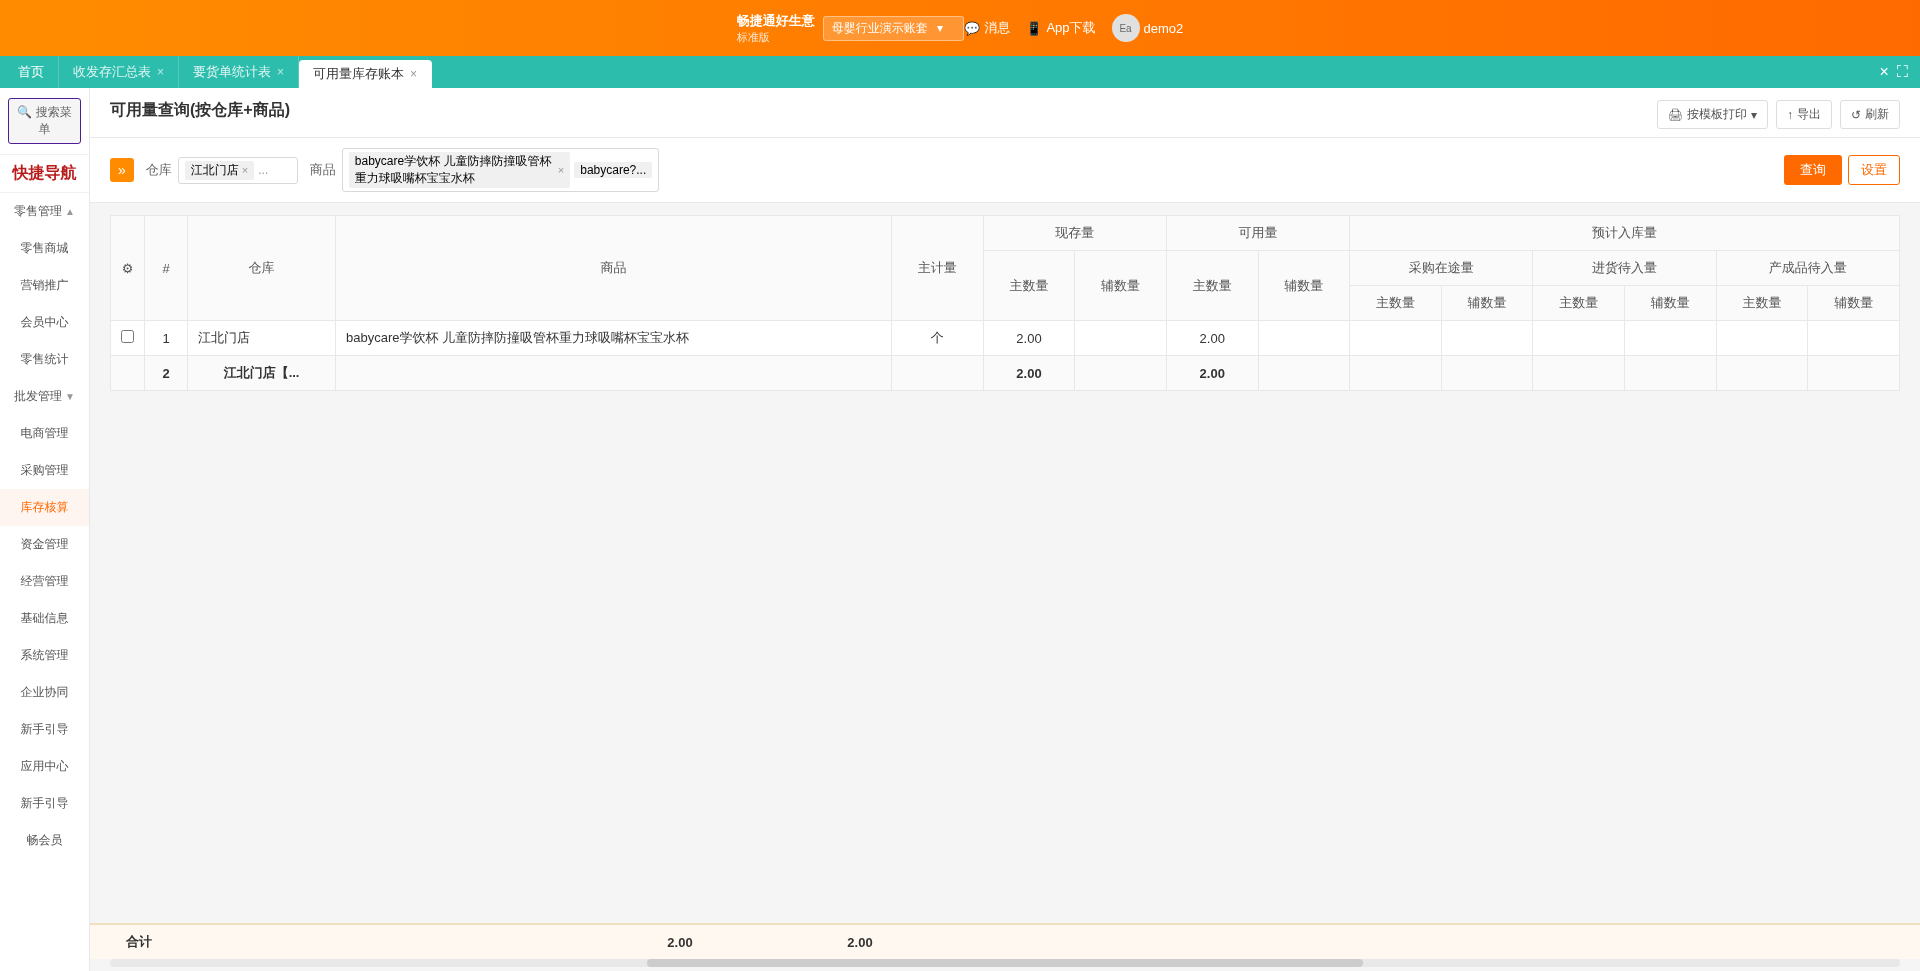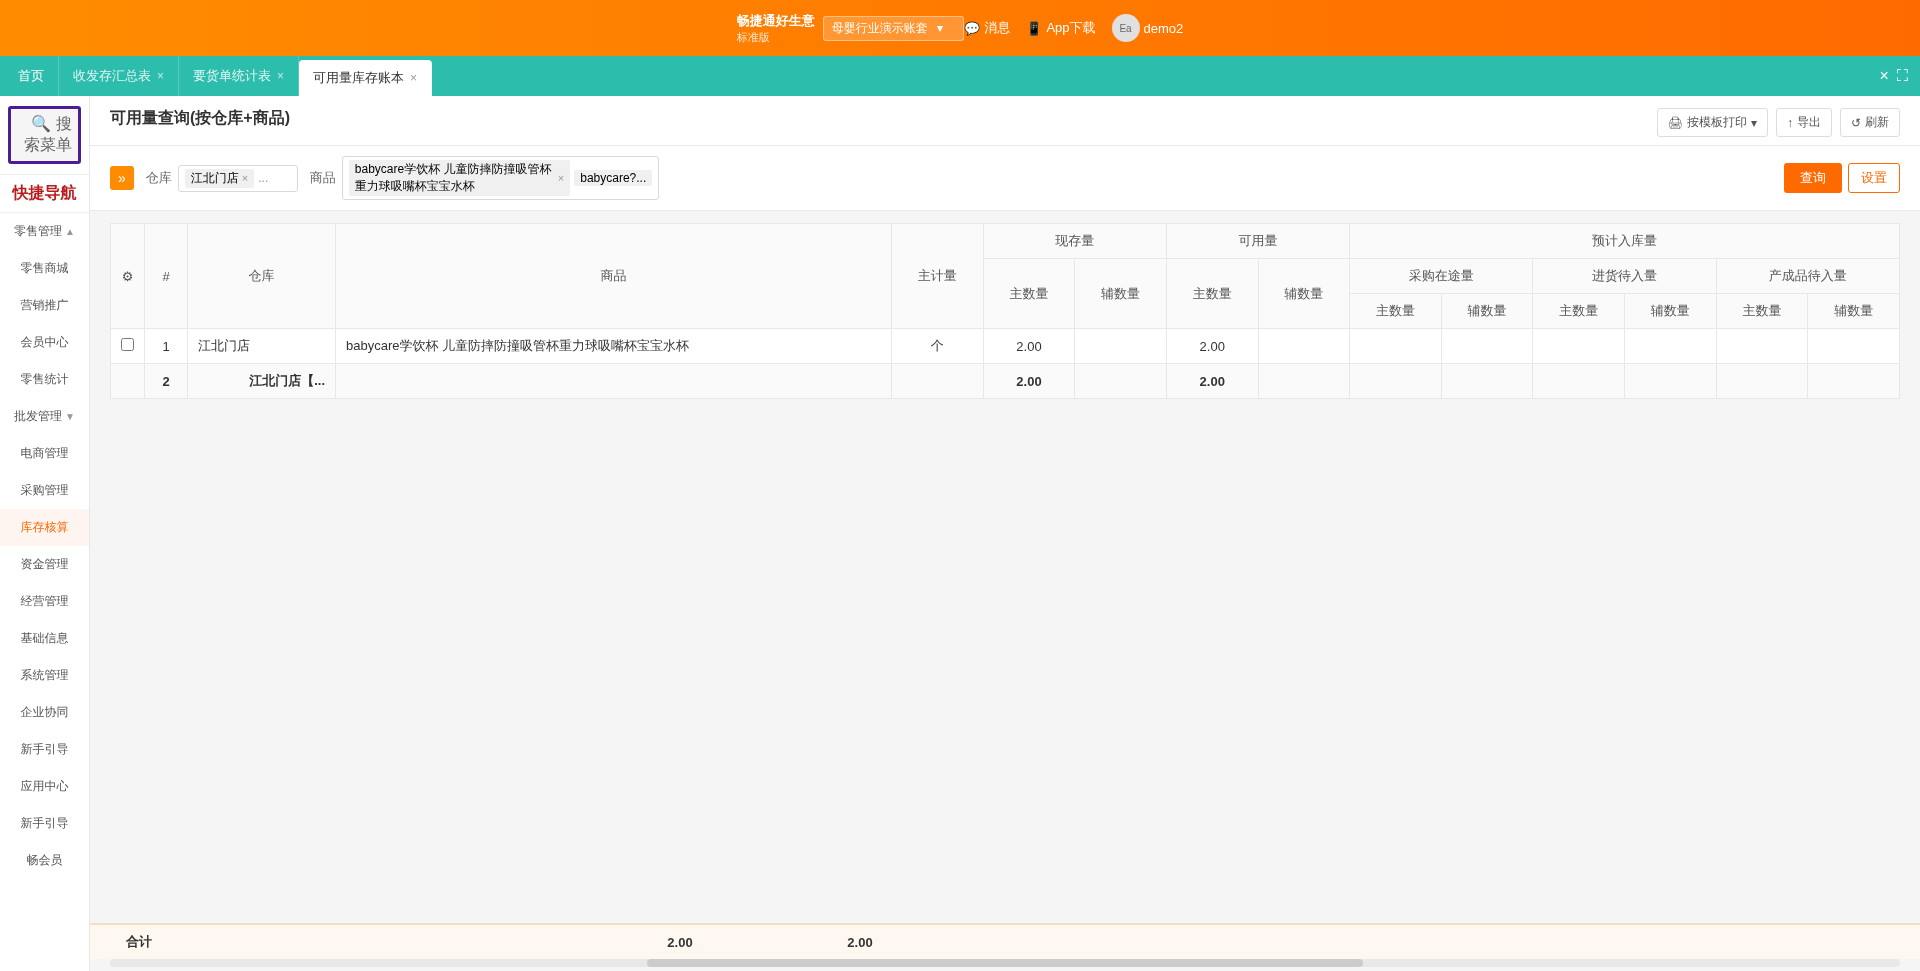--- a/index.html
+++ b/index.html
@@ -27,21 +27,21 @@
       font-size: 12px;
       cursor: pointer;
       position: relative;
     }
     .top-bar-right { display: flex; align-items: center; gap: 16px; color: white; font-size: 13px; }
     .top-bar-right-item { display: flex; align-items: center; gap: 4px; cursor: pointer; }
     .avatar { width: 28px; height: 28px; border-radius: 50%; background: #e0e0e0; overflow: hidden; display: flex; align-items: center; justify-content: center; font-size: 10px; color: #666; }
 
     
     .tab-bar {
-      height: 40px;
+      height: 32px;
       background: #2dbdad;
       display: flex;
       align-items: stretch;
       flex-shrink: 0;
       padding: 0 4px;
     }
     .tab {
       display: flex;
       align-items: center;
       padding: 0 14px;
@@ -77,27 +77,27 @@
       flex-shrink: 0;
       overflow-y: auto;
     }
     .sidebar-search {
       padding: 10px 8px;
       border-bottom: 1px solid #f0f0f0;
     }
     .sidebar-search-btn {
       width: 100%;
       background: #f5f5f5;
-      border: 3px solid #4c1d95;
+      border: 1px solid #4c1d95;
       border-radius: 3px;
       padding: 5px 6px;
-      font-size: 16px;
+      font-size: 12px;
       color: #666;
       cursor: pointer;
-      text-align: right;
+      text-align: center;
     }
     .sidebar-quick-nav {
       padding: 8px;
       border-bottom: 1px solid #f0f0f0;
       text-align: center;
       color: #b91c1c;
       font-size: 16px;
       cursor: pointer;
       font-weight: bold;
     }
@@ -497,21 +497,21 @@
             <td></td>
             <td></td>
             <td></td>
             <td></td>
             <td></td>
             <td></td>
           </tr>
           <tr style="background:#fafafa;font-weight:bold">
             <td></td>
             <td>2</td>
-            <td style="text-align:right">江北门店【...</td>
+            <td style="text-align:center">江北门店【...</td>
             <td></td>
             <td></td>
             <td>2.00</td>
             <td></td>
             <td>2.00</td>
             <td></td>
             <td></td>
             <td></td>
             <td></td>
             <td></td>

